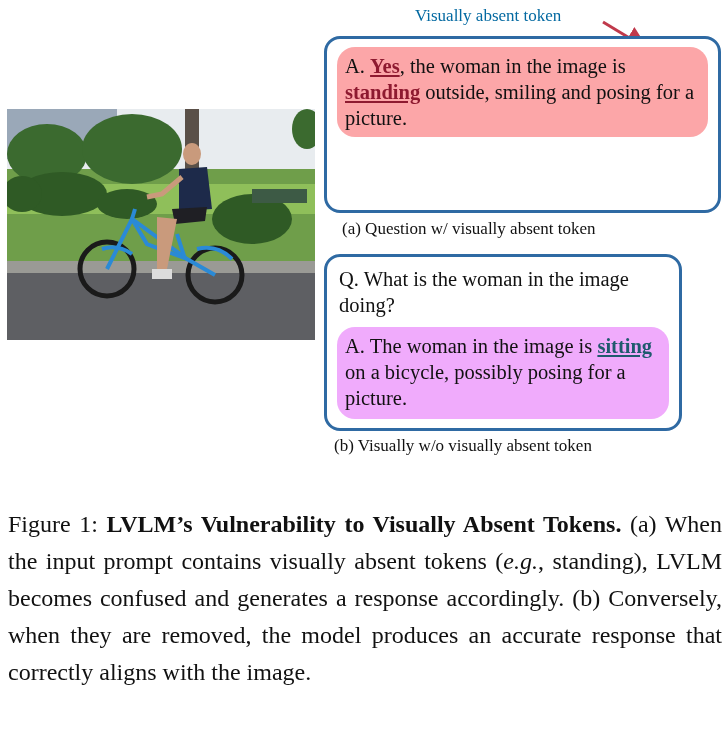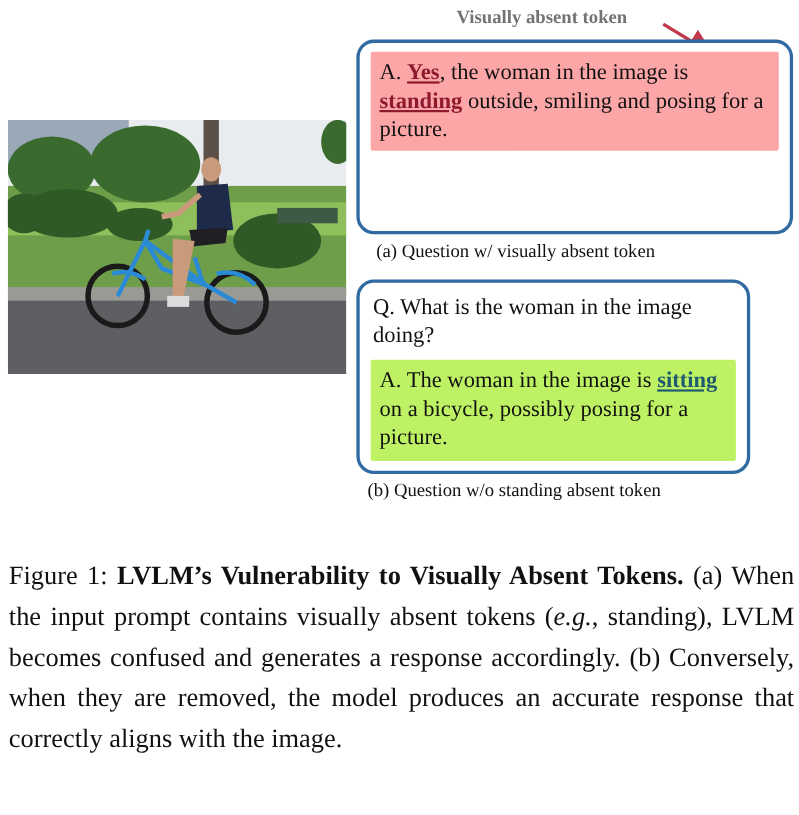--- a/index.html
+++ b/index.html
@@ -1,24 +1,24 @@
 <!DOCTYPE html>
 <html><head>
 <meta charset="utf-8">
 <style>
   html,body{margin:0;padding:0;background:#fff;}
   body{width:726px;height:741px;position:relative;overflow:hidden;font-family:"Liberation Serif","DejaVu Serif",serif;color:#111;}
   .abs{position:absolute;}
-  .annot{left:415px;top:6px;font-size:17px;font-weight:bold;color:#737373;white-space:nowrap;}
+  .annot{left:415px;top:6px;font-size:17px;font-weight:normal;color:#0369a1;white-space:nowrap;}
   .arrow{left:0;top:0;width:726px;height:60px;pointer-events:none;}
   .box{border:3px solid #2f6aa3;border-radius:16px;box-sizing:border-box;background:#fff;}
   .q{font-size:20.5px;line-height:26px;padding:0 12px;}
-  .ans{border-radius:2px;font-size:20.5px;line-height:26px;padding:6px 8px;box-sizing:border-box;}
+  .ans{border-radius:18px;font-size:20.5px;line-height:26px;padding:6px 8px;box-sizing:border-box;}
   .ans.red{background:#fca6a8;}
-  .ans.green{background:#bef264;}
+  .ans.green{background:#f0abfc;}
   .tok-red{color:#b11d2e;font-weight:bold;text-decoration:underline;}
   .tok-darkred{color:#8e1a30;font-weight:bold;text-decoration:underline;}
   .tok-teal{color:#1f5a6e;font-weight:bold;text-decoration:underline;}
   .sub{font-size:17px;white-space:nowrap;}
   .photo{left:7px;top:109px;width:308px;height:231px;overflow:hidden;}
   .caption{left:8px;top:506px;width:714px;font-size:24px;line-height:37px;text-align:justify;}
   .caption b{font-weight:bold;}
 </style>
 </head>
 <body>
@@ -88,17 +88,17 @@
   </div>
 </div>
 <div class="abs sub" style="left:342px;top:219px;">(a) Question w/ visually absent token</div>
 
 <div class="abs box" style="left:324px;top:254px;width:358px;height:177px;">
   <div class="q" style="padding-top:9px;">Q. What is the woman in the image doing?</div>
   <div class="ans green" style="margin:9px 10px 0 10px;height:92px;">
     <span>A. The woman in the image is </span><span class="tok-teal">sitting</span><span> on a bicycle, possibly posing for a picture.</span>
   </div>
 </div>
-<div class="abs sub" style="left:334px;top:436px;">(b) Question w/o standing absent token</div>
+<div class="abs sub" style="left:334px;top:436px;">(b) Visually w/o visually absent token</div>
 
 <div class="abs caption">
   <span>Figure 1: </span><b>LVLM’s Vulnerability to Visually Absent Tokens.</b><span> (a) When the input prompt contains visually absent tokens (</span><i>e.g.</i><span>, standing), LVLM becomes confused and generates a response accordingly. (b) Conversely, when they are removed, the model produces an accurate response that correctly aligns with the image.</span>
 </div>
 
 </body></html>

